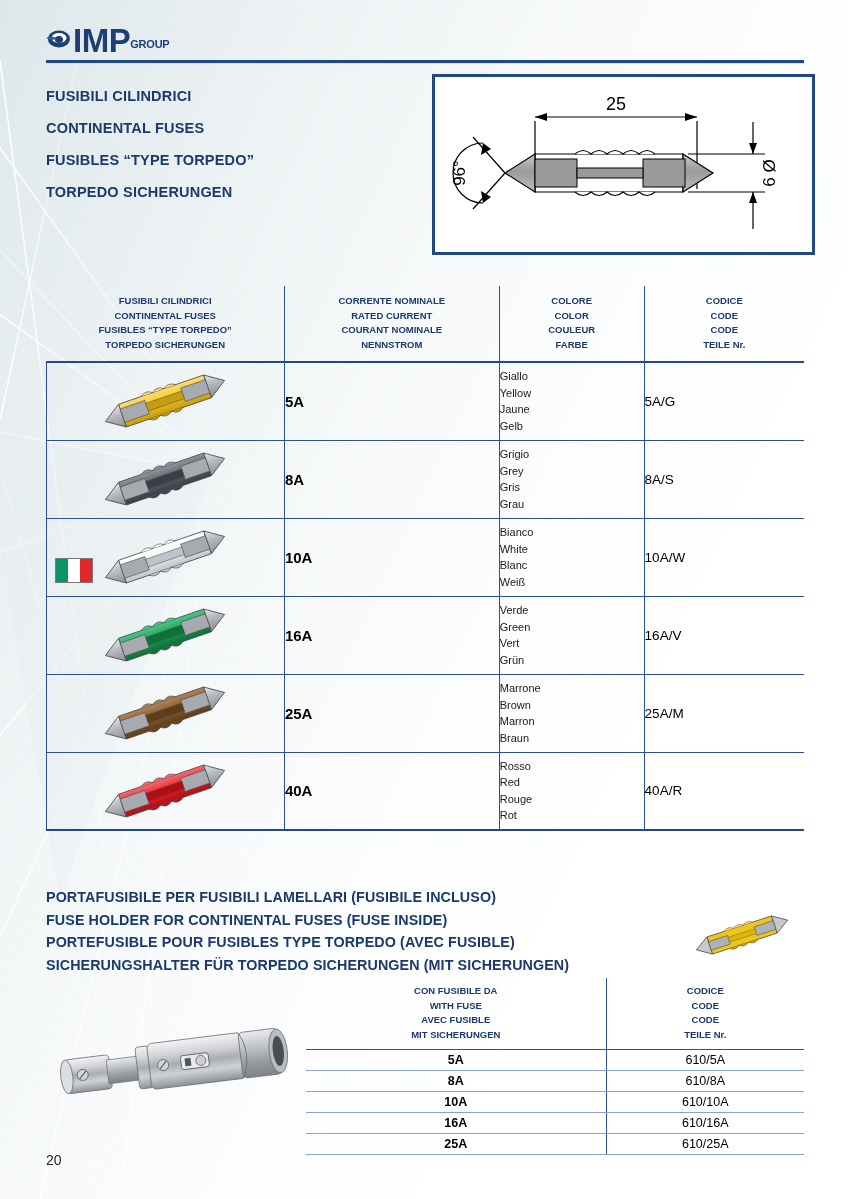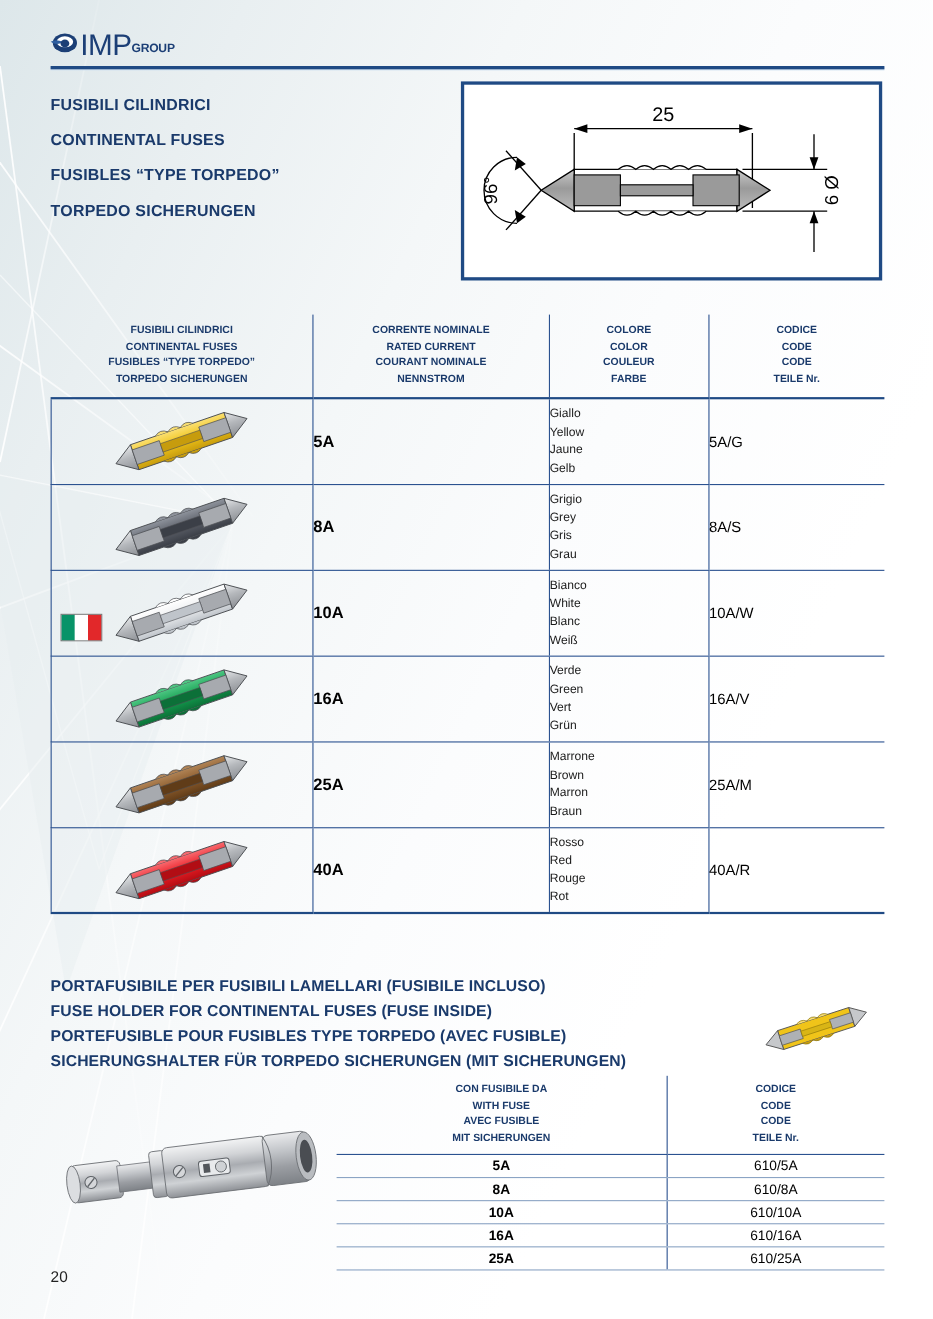--- a/index.html
+++ b/index.html
@@ -19,21 +19,21 @@
 
   
   .logo-wrap {
     position: absolute; left: 46px; top: 30px;
     display: flex; align-items: flex-end;
   }
   .logo-mark {
     width: 25px; height: 22px; margin-right: 2px; position: relative; top: -2px;
   }
   .logo-imp {
-    font-size: 27px; font-weight: normal; letter-spacing: -0.5px;
+    font-size: 33px; font-weight: bold; letter-spacing: -0.5px;
     color: #1c3f76; line-height: 22px;
     font-family: "Liberation Sans", sans-serif;
   }
   .logo-group {
     font-size: 11px; font-weight: bold; color: #1c3f76;
     letter-spacing: -0.2px; line-height: 14px; padding-bottom: 1px;
   }
   .header-rule {
     position: absolute; left: 46px; top: 60px; width: 758px; height: 3px;
     background: #1f4a84;
@@ -42,21 +42,21 @@
 
   
   .titles { position: absolute; left: 46px; top: 80px; width: 360px; }
   .titles div {
     color: #1a3a6b; font-weight: bold; font-size: 14.5px;
     letter-spacing: 0.2px; line-height: 32px; white-space: nowrap;
   }
 
   
   .drawing-box {
-    position: absolute; left: 419px; top: 74px;
+    position: absolute; left: 432px; top: 74px;
     width: 383px; height: 181px;
     border: 3px solid #1f4a84; background: #ffffff;
   }
   .drawing-box svg { display: block; }
 
   
   .main-table {
     position: absolute; left: 46px; top: 286px; width: 758px;
   }
   table { border-collapse: collapse; width: 100%; }

